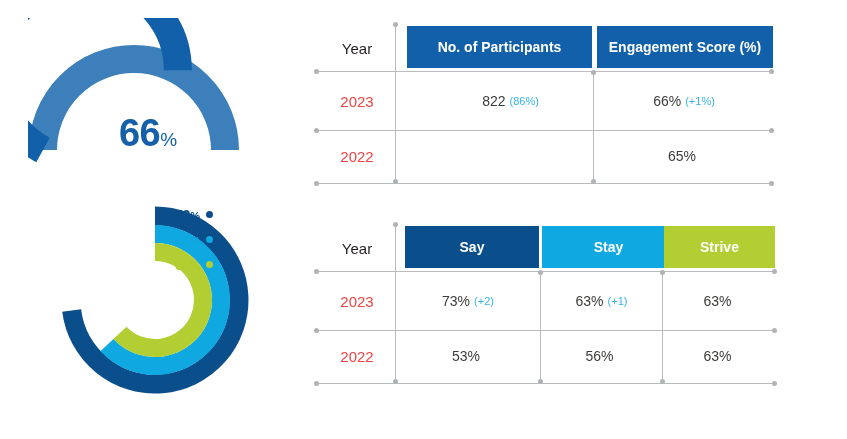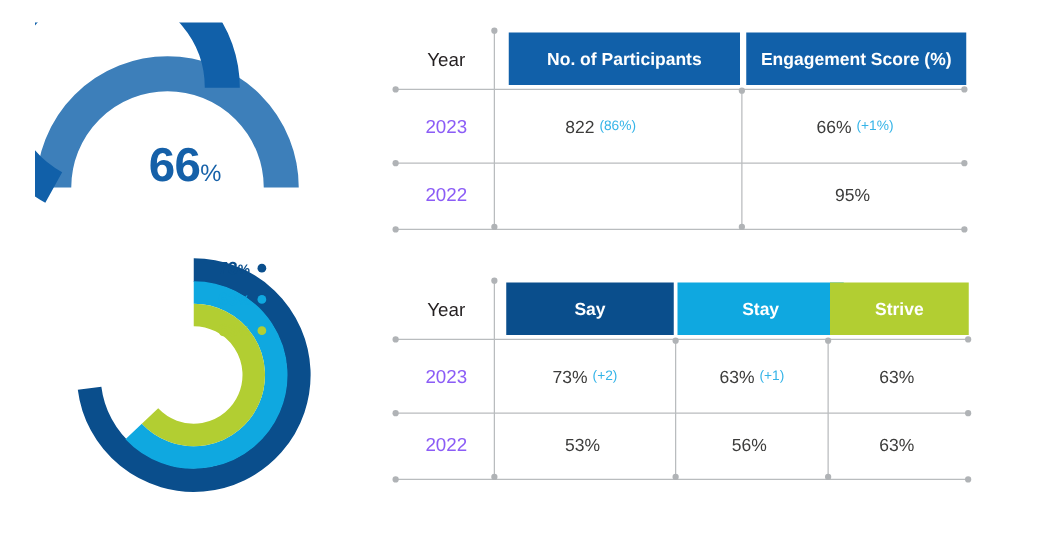--- a/index.html
+++ b/index.html
@@ -69,21 +69,21 @@
   .year-head{
     position:absolute;display:flex;align-items:center;justify-content:center;
     font-size:15px;color:#231f20;font-weight:normal;
   }
   .cell{
     position:absolute;
     display:flex;align-items:center;justify-content:center;
     font-size:14px;color:#3c3c3b;white-space:nowrap;
   }
   .cell .delta{color:#35b4e8;font-size:11px;margin-left:4px;}
-  .cell.year{font-size:15px;color:#8b5cf6;}
+  .cell.year{font-size:15px;color:#ef4444;}
 </style>
 </head>
 <body>
 
 <div class="canvas">
 
   <div class="gauge-wrap">
     <svg class="gauge-svg" width="240" height="150" viewBox="0 0 240 150">
 
       <path d="M 15 132 A 91 91 0 0 1 197 132" fill="none" stroke="#3d7fba" stroke-width="28"></path>
@@ -127,32 +127,32 @@
 
     <div class="vrule" style="left:80px;top:9px;height:160px;"></div>
     <div class="vrule" style="left:278px;top:57px;height:112px;"></div>
 
     <div class="year-head" style="left:6px;top:14px;width:72px;height:40px;">Year</div>
 
     <div class="hdr-cell" id="t1h0" style="left: 92px; top: 12px; width: 185px; height: 42px; background: rgb(17, 96, 169);">No. of Participants</div>
     <div class="hdr-cell" id="t1h1" style="left: 282px; top: 12px; width: 176px; height: 42px; background: rgb(17, 96, 169);">Engagement Score (%)</div>
 
     <div class="cell year" style="left:6px;top:70px;width:72px;height:34px;">2023</div>
-    <div class="cell" style="left:68px;top:70px;width:195px;height:34px;">
+    <div class="cell" style="left:98px;top:70px;width:195px;height:34px;">
       <span>822</span>
         <span class="delta">(86%)</span>
     </div>
     <div class="cell" style="left:280px;top:70px;width:178px;height:34px;">
       <span>66%</span>
         <span class="delta">(+1%)</span>
     </div>
 
     <div class="cell year" style="left:6px;top:125px;width:72px;height:34px;">2022</div>
     <div class="cell" style="left:280px;top:125px;width:178px;height:34px;">
-      <span>95%</span>
+      <span>65%</span>
         <span class="delta"></span>
     </div>
   </div>
 
   <div class="table" style="left:315px;top:214px;width:463px;height:170px;">
 
     <div class="tbl-rule" style="top:57px;width:461px;"></div>
     <div class="tbl-rule" style="top:116px;width:461px;"></div>
     <div class="tbl-rule" style="top:169px;width:461px;"></div>
 

